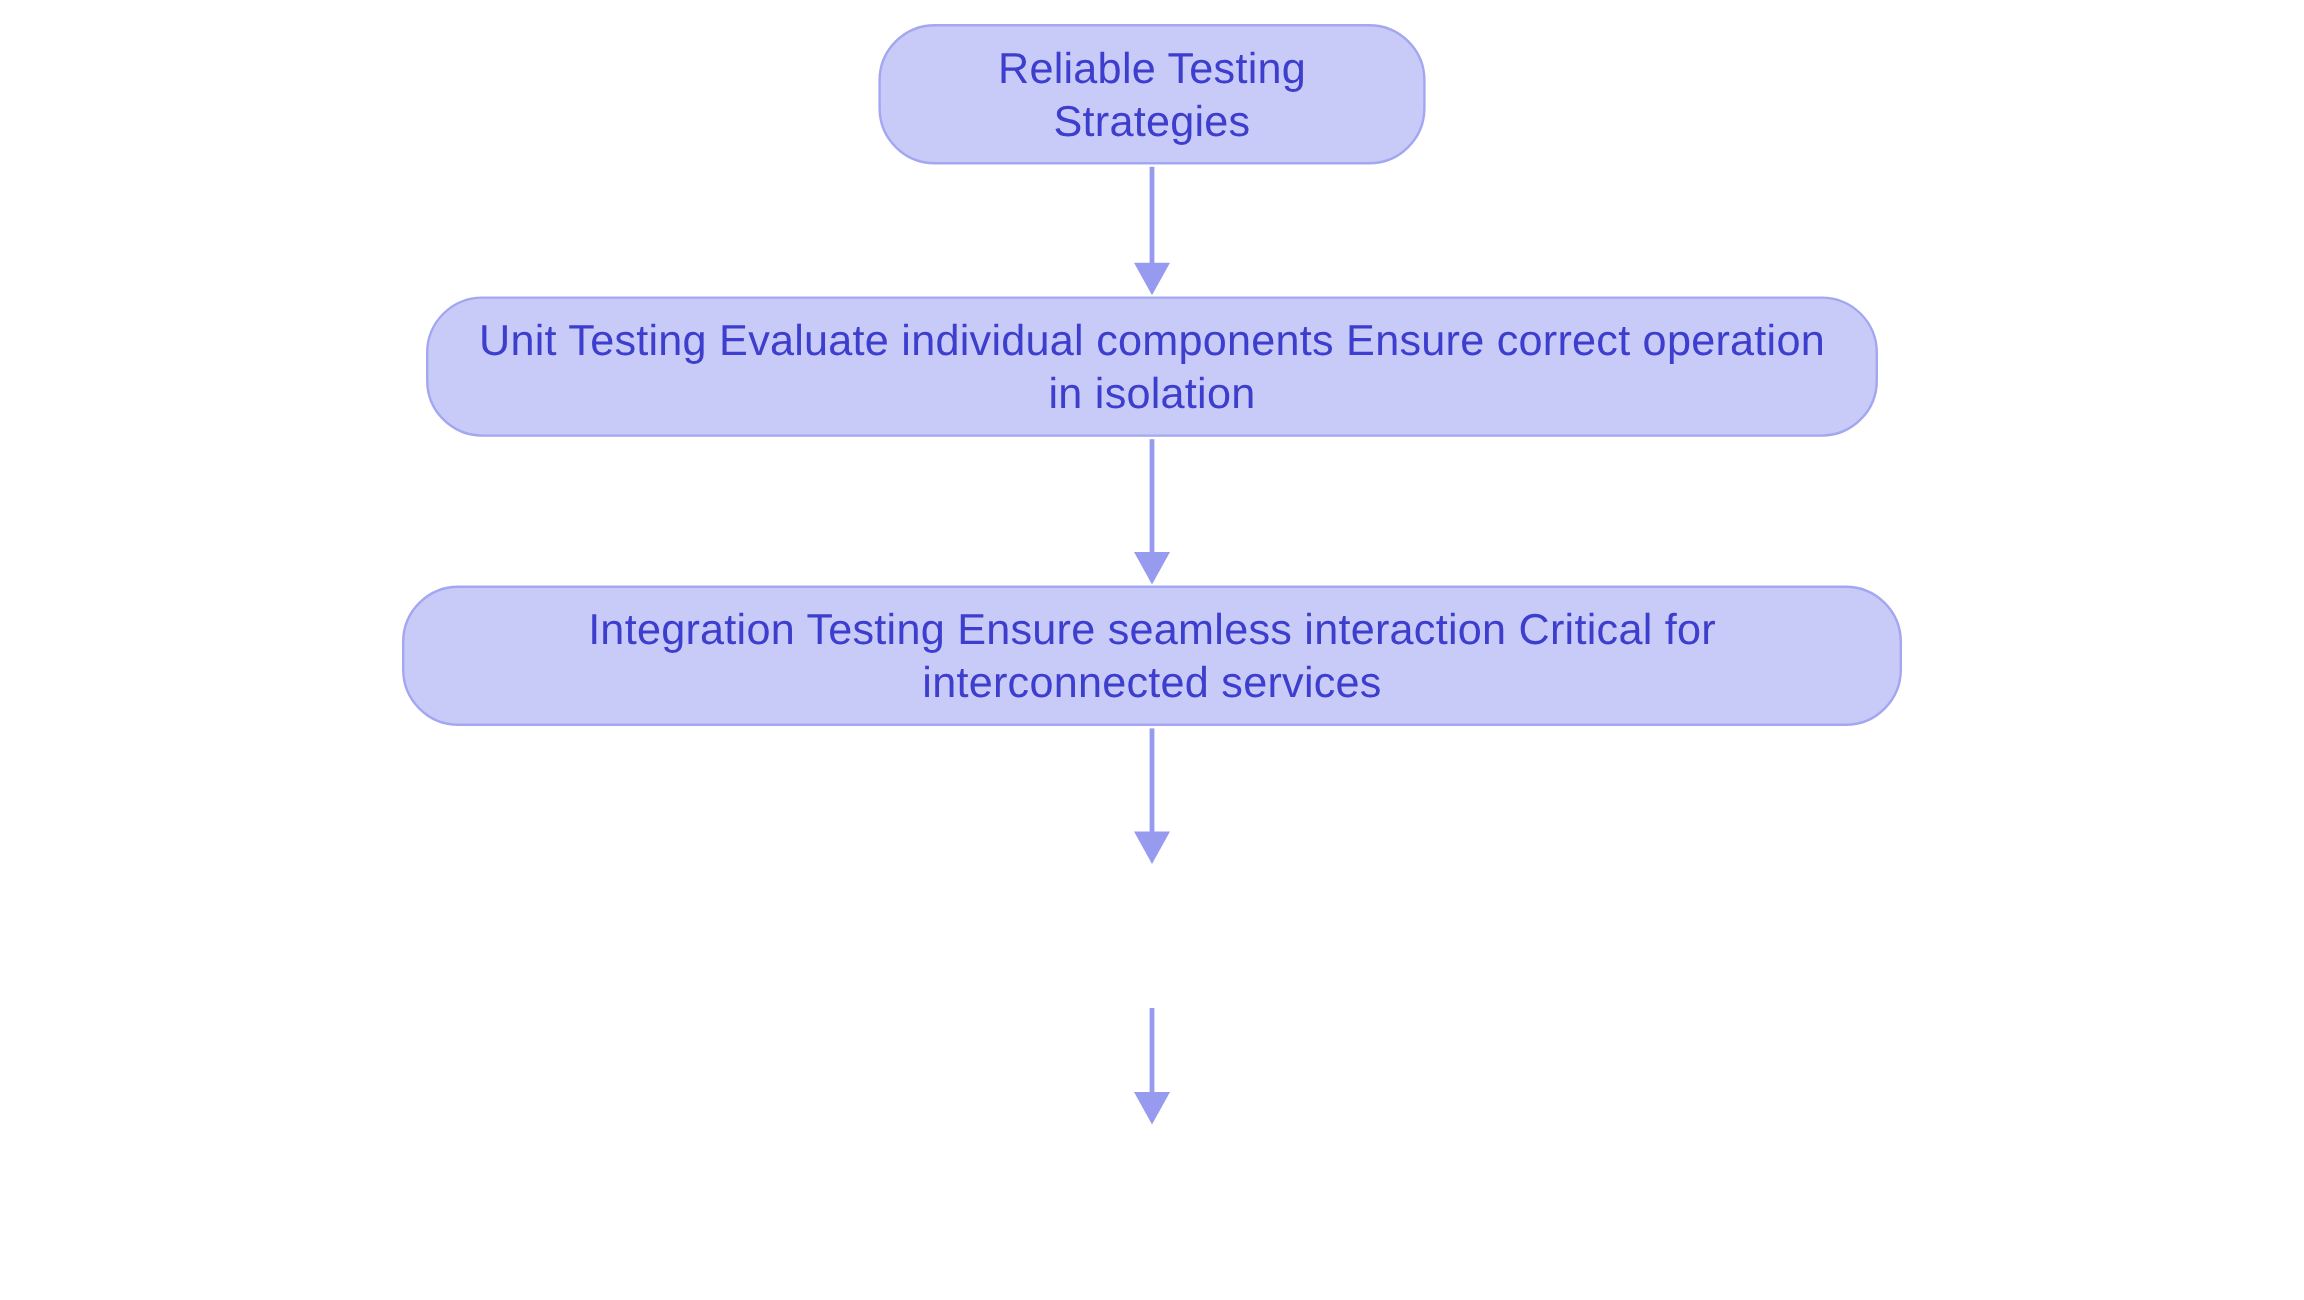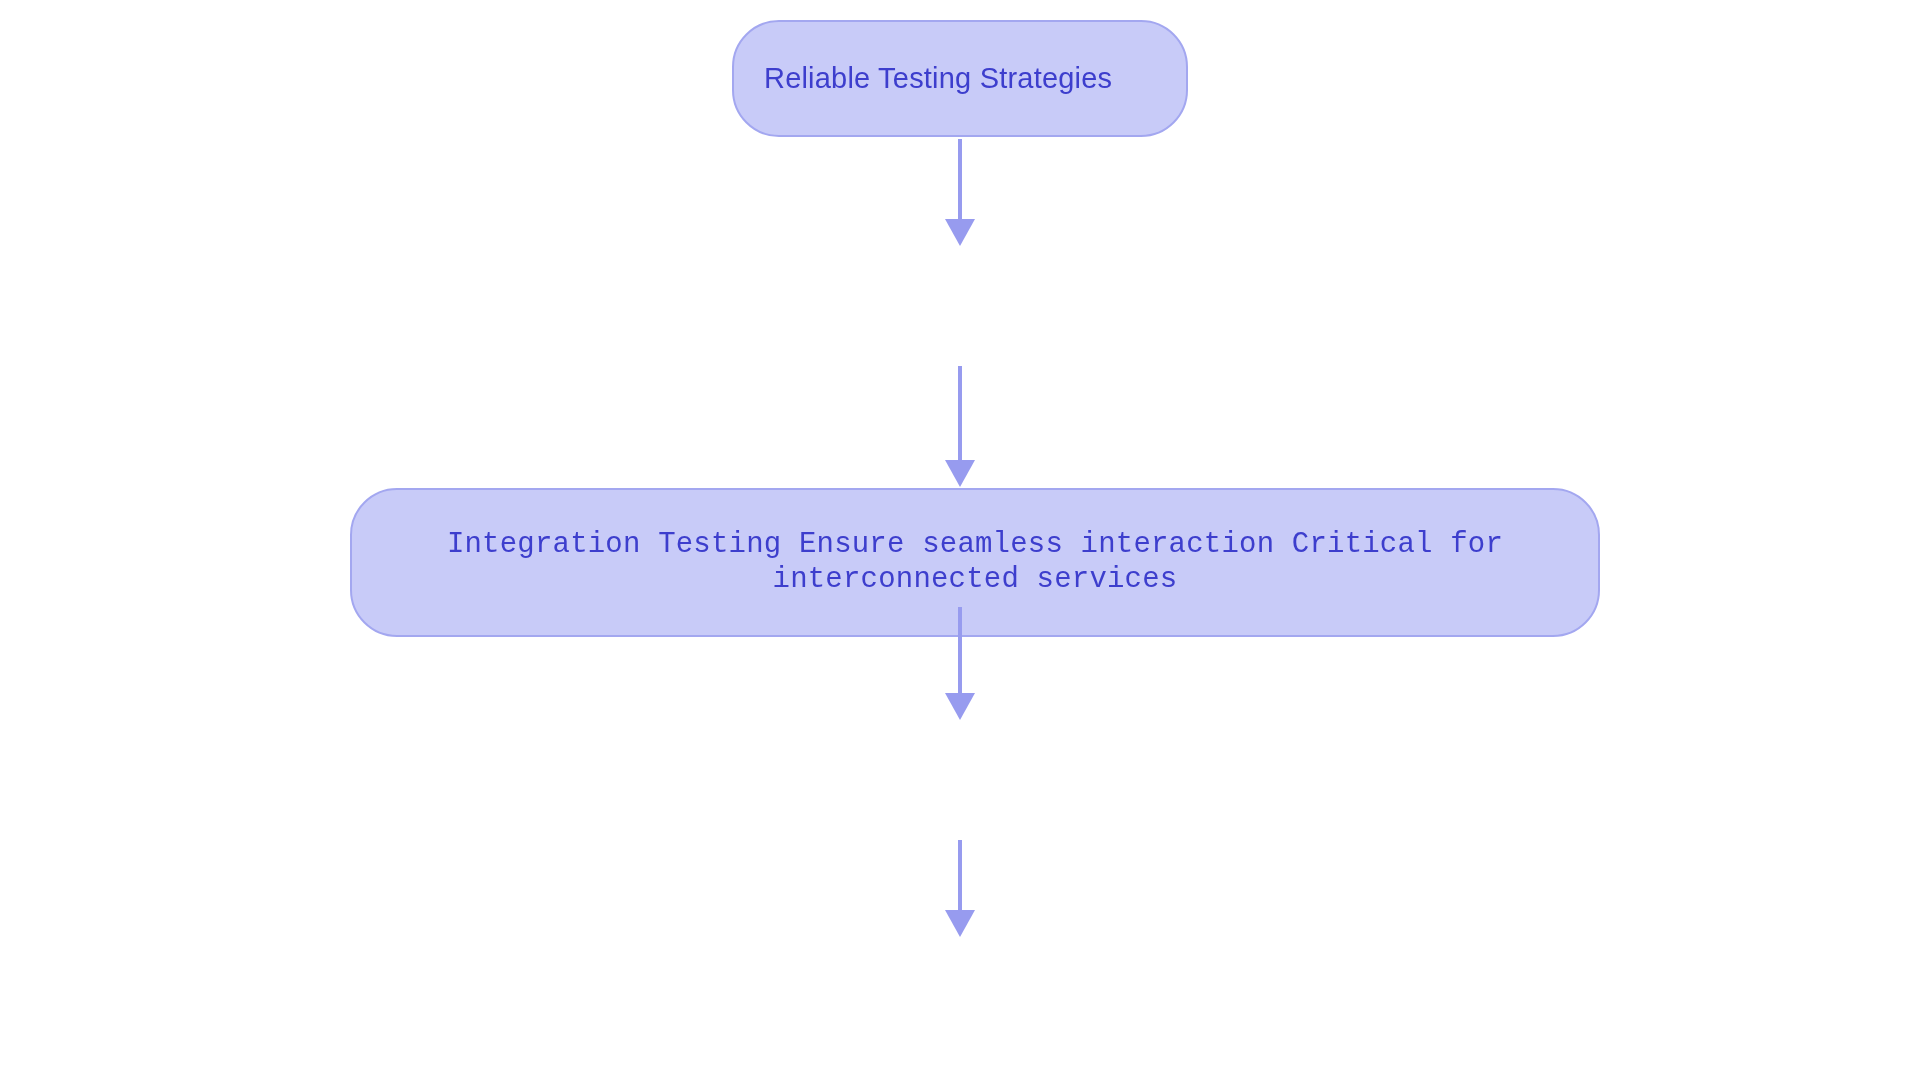--- a/index.html
+++ b/index.html
@@ -24,29 +24,29 @@
   .node {
     position: absolute;
     display: flex;
     align-items: center;
     justify-content: flex-start;
     text-align: center;
     background: var(--node-fill);
     border: 2px solid var(--node-border);
     border-radius: 47px;
     color: var(--node-text);
-    font-size: 29px;
+    font-size: 36px;
     font-weight: 500;
     letter-spacing: 0.2px;
     padding: 0 30px;
     line-height: 1.2;
   }
   .node-1 { left: 732px; top: 20px;  width: 456px;  height: 117px; }
   .node-2 { left: 355px; top: 247px; width: 1210px; height: 117px; }
-  .node-3 { left: 350px; top: 488px; width: 1250px; height: 149px; font-family: Liberation Mono, monospace; }
+  .node-3 { left: 335px; top: 488px; width: 1250px; height: 117px; }
   .node-4 { left: 329px; top: 721px; width: 1262px; height: 117px; }
   .node-5 { left: 297px; top: 938px; width: 1326px; height: 118px; }
 
   .arrow {
     position: absolute;
     left: 945px;          
     width: 30px;
   }
   .arrow-1 { top: 139px; height: 107px; }
   .arrow-2 { top: 366px; height: 121px; }
@@ -79,20 +79,23 @@
 
   <div class="node node-1">
     <span>Reliable Testing Strategies</span>
   </div>
 
   <div class="arrow arrow-1">
     <div class="shaft"></div>
     <div class="head"></div>
   </div>
 
+  <div class="node node-2">
+    <span>Unit Testing Evaluate individual components Ensure correct operation in isolation</span>
+  </div>
 
   <div class="arrow arrow-2">
     <div class="shaft"></div>
     <div class="head"></div>
   </div>
 
   <div class="node node-3">
     <span>Integration Testing Ensure seamless interaction Critical for interconnected services</span>
   </div>
 

